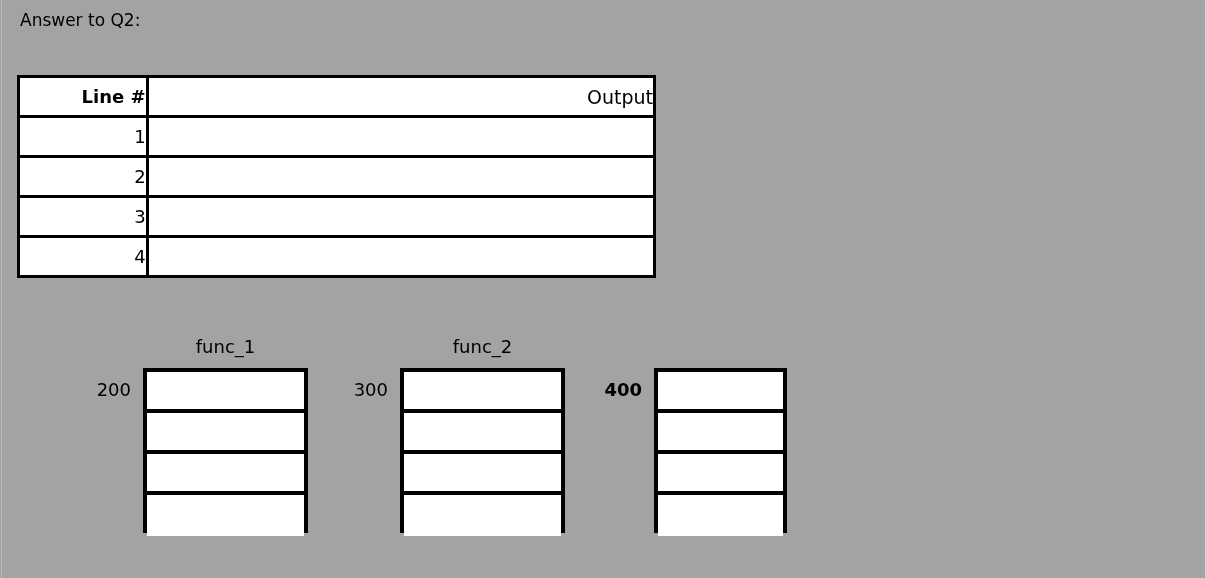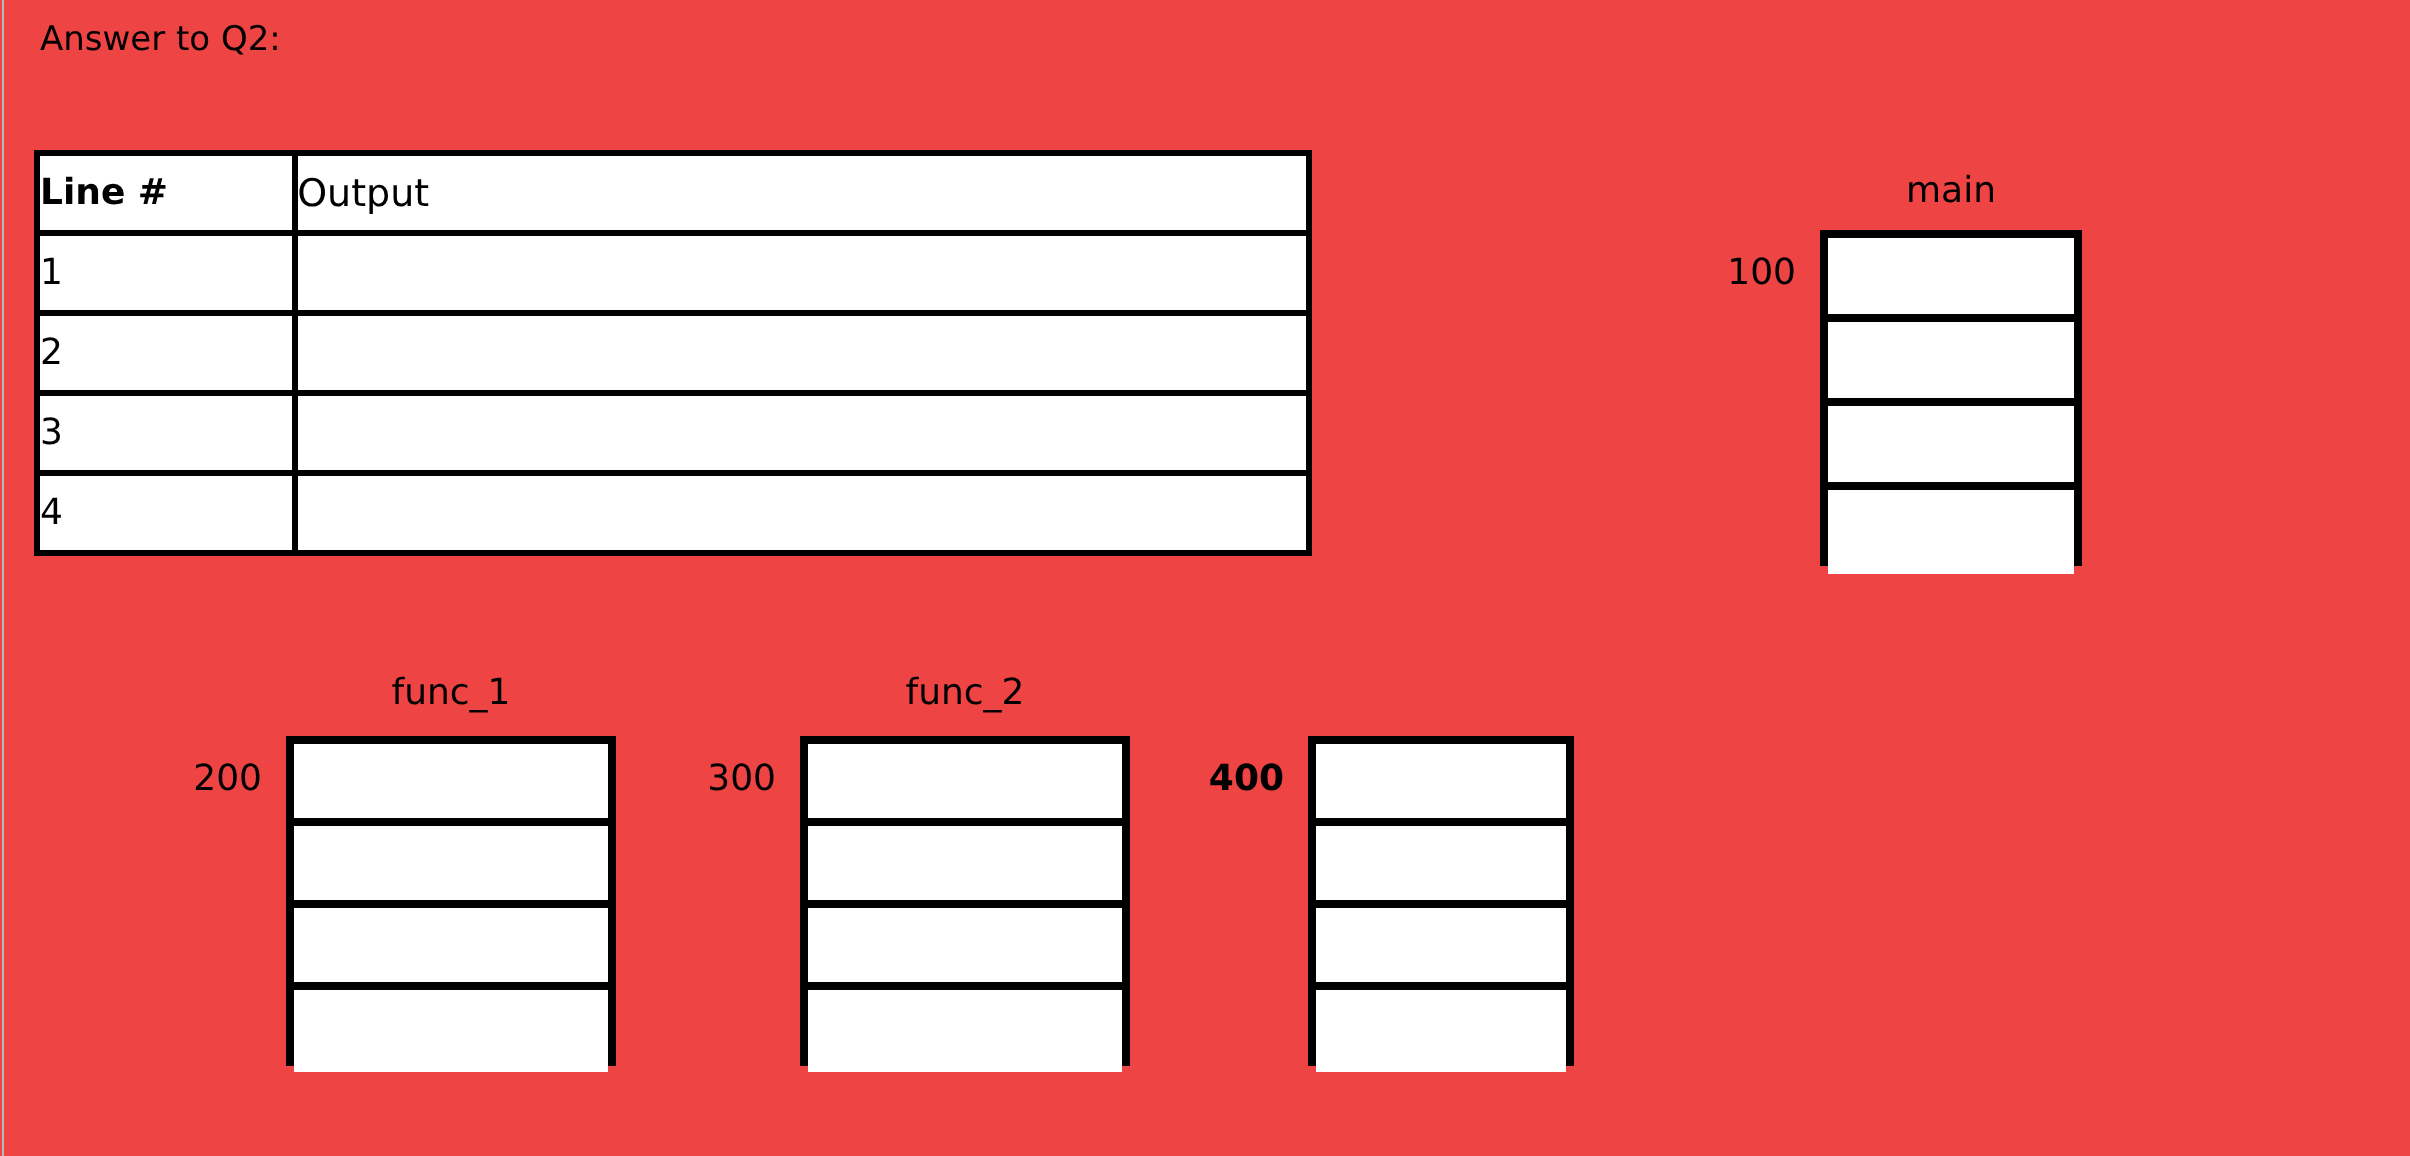--- a/index.html
+++ b/index.html
@@ -9,21 +9,21 @@
     background: #ffffff;
   }
   body {
     font-family: "DejaVu Sans", "Liberation Sans", sans-serif;
     color: #000000;
   }
   #page {
     position: relative;
     width: 1205px;
     height: 578px;
-    background: #ef4444;
+    background: #a3a3a3;
     overflow: hidden;
   }
   
   .page-edge {
     position: absolute;
     left: 1px;
     top: 0;
     width: 1px;
     height: 578px;
     background: #b9b9b9;
@@ -46,21 +46,21 @@
     left: 17px;
     top: 75px;
     width: 639px;
     border-collapse: collapse;
     table-layout: fixed;
   }
   .out-table td {
     border: 3px solid #000000;
     height: 37px;
     padding: 0;
-    text-align: left;
+    text-align: right;
     vertical-align: middle;
     font-size: 18px;
     line-height: 20px;
     background: #ffffff;
   }
   .out-table .col-line   { width: 128px; }
   .out-table .col-output { width: 505px; }
   .out-table td.hdr-line {
     font-weight: bold;
     font-size: 18px;
@@ -144,30 +144,20 @@
         <td>3</td>
         <td></td>
       </tr>
       <tr>
         <td>4</td>
         <td></td>
       </tr>
     </tbody>
   </table>
 
-  <div class="frame" style="left:910px; top:85px; width:131px; height:200px;">
-    <div class="frame-title">main</div>
-    <div class="frame-addr" style="top:42px;">100</div>
-    <div class="frame-stack" style="top:30px; width:131px; height:168px;">
-      <div class="frame-cell" style="height:42px;"></div>
-      <div class="frame-cell" style="height:42px;"></div>
-      <div class="frame-cell" style="height:42px;"></div>
-      <div class="frame-cell open" style="height:42px;"></div>
-    </div>
-  </div>
 
   <div class="frame" style="left:143px; top:336px; width:165px; height:200px;">
     <div class="frame-title">func_1</div>
     <div class="frame-addr" style="top:44px;">200</div>
     <div class="frame-stack" style="top:32px; width:165px; height:165px;">
       <div class="frame-cell" style="height:41px;"></div>
       <div class="frame-cell" style="height:41px;"></div>
       <div class="frame-cell" style="height:41px;"></div>
       <div class="frame-cell open" style="height:41px;"></div>
     </div>

